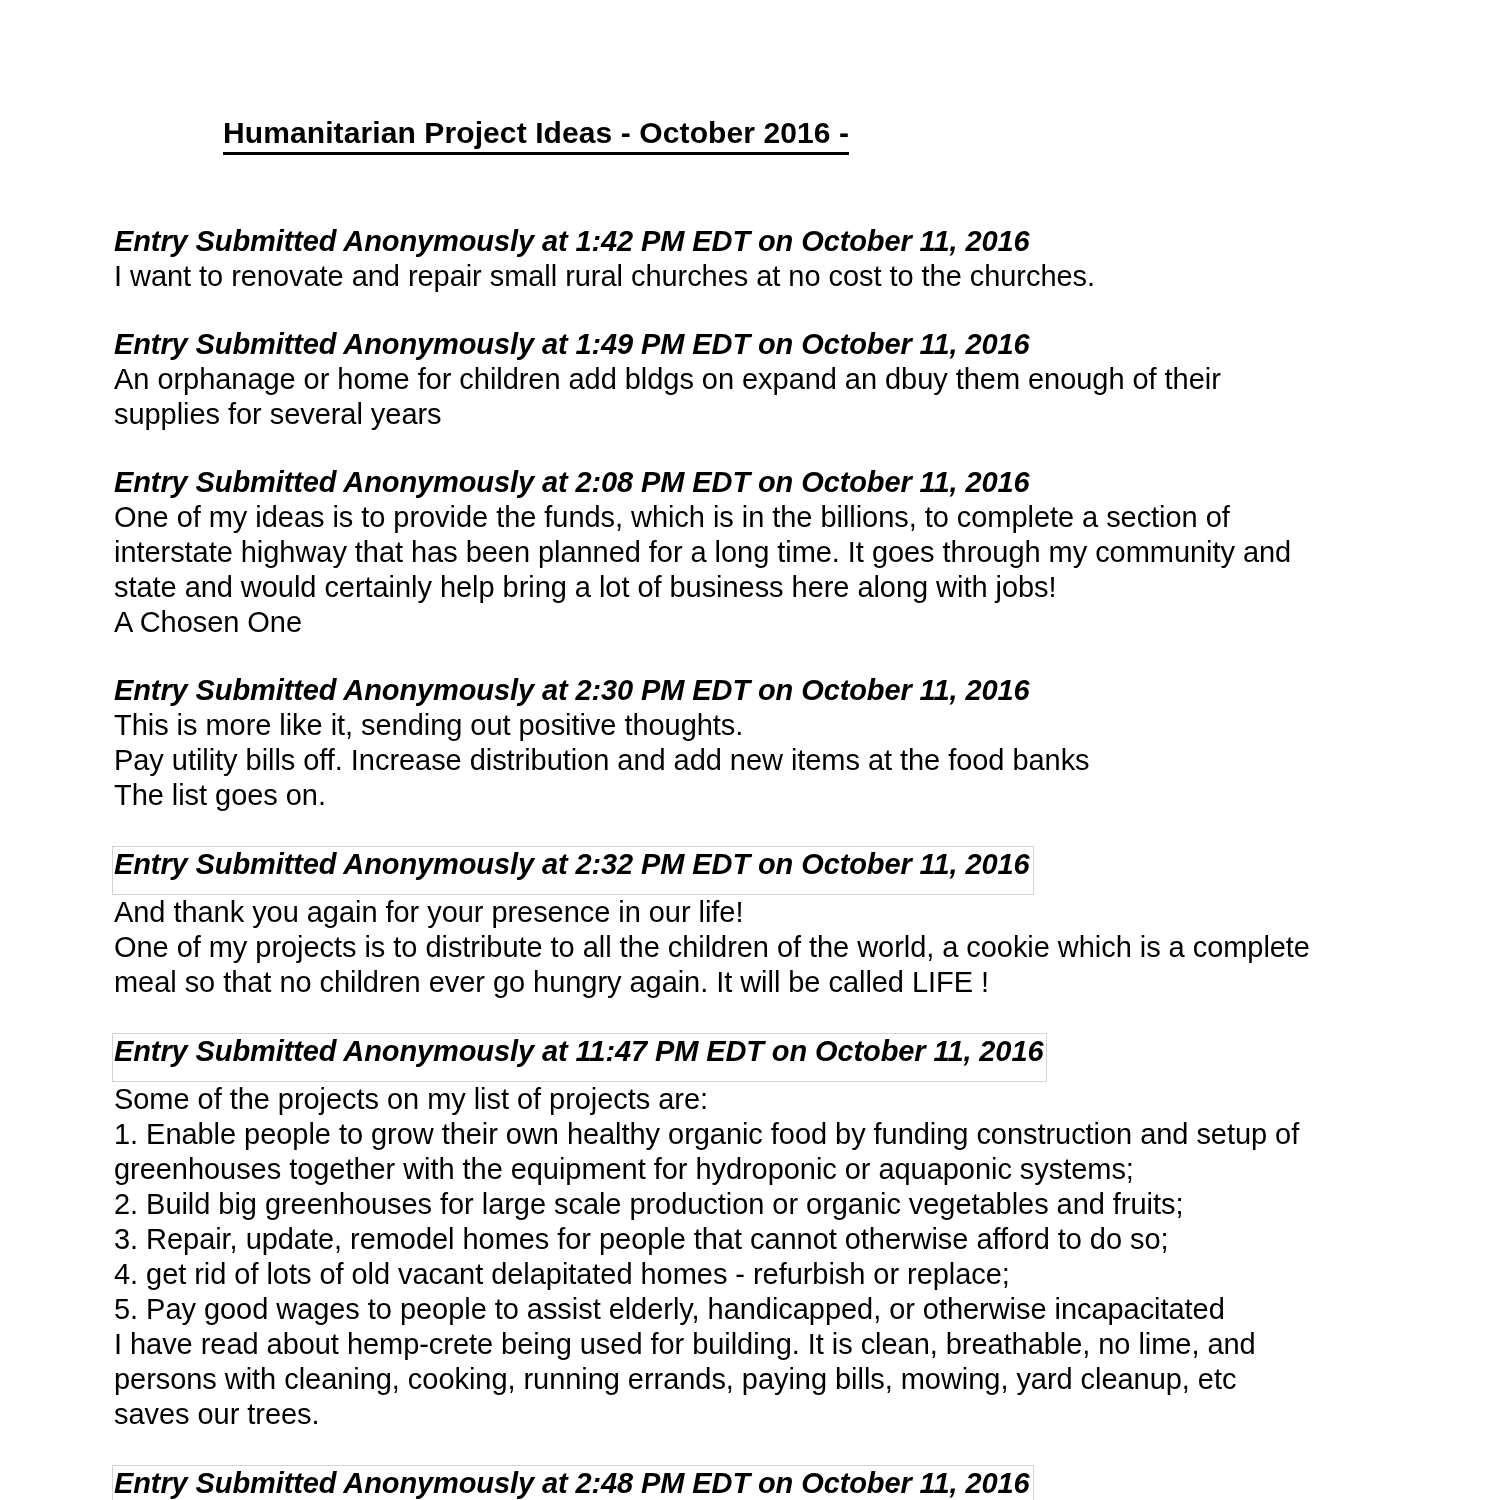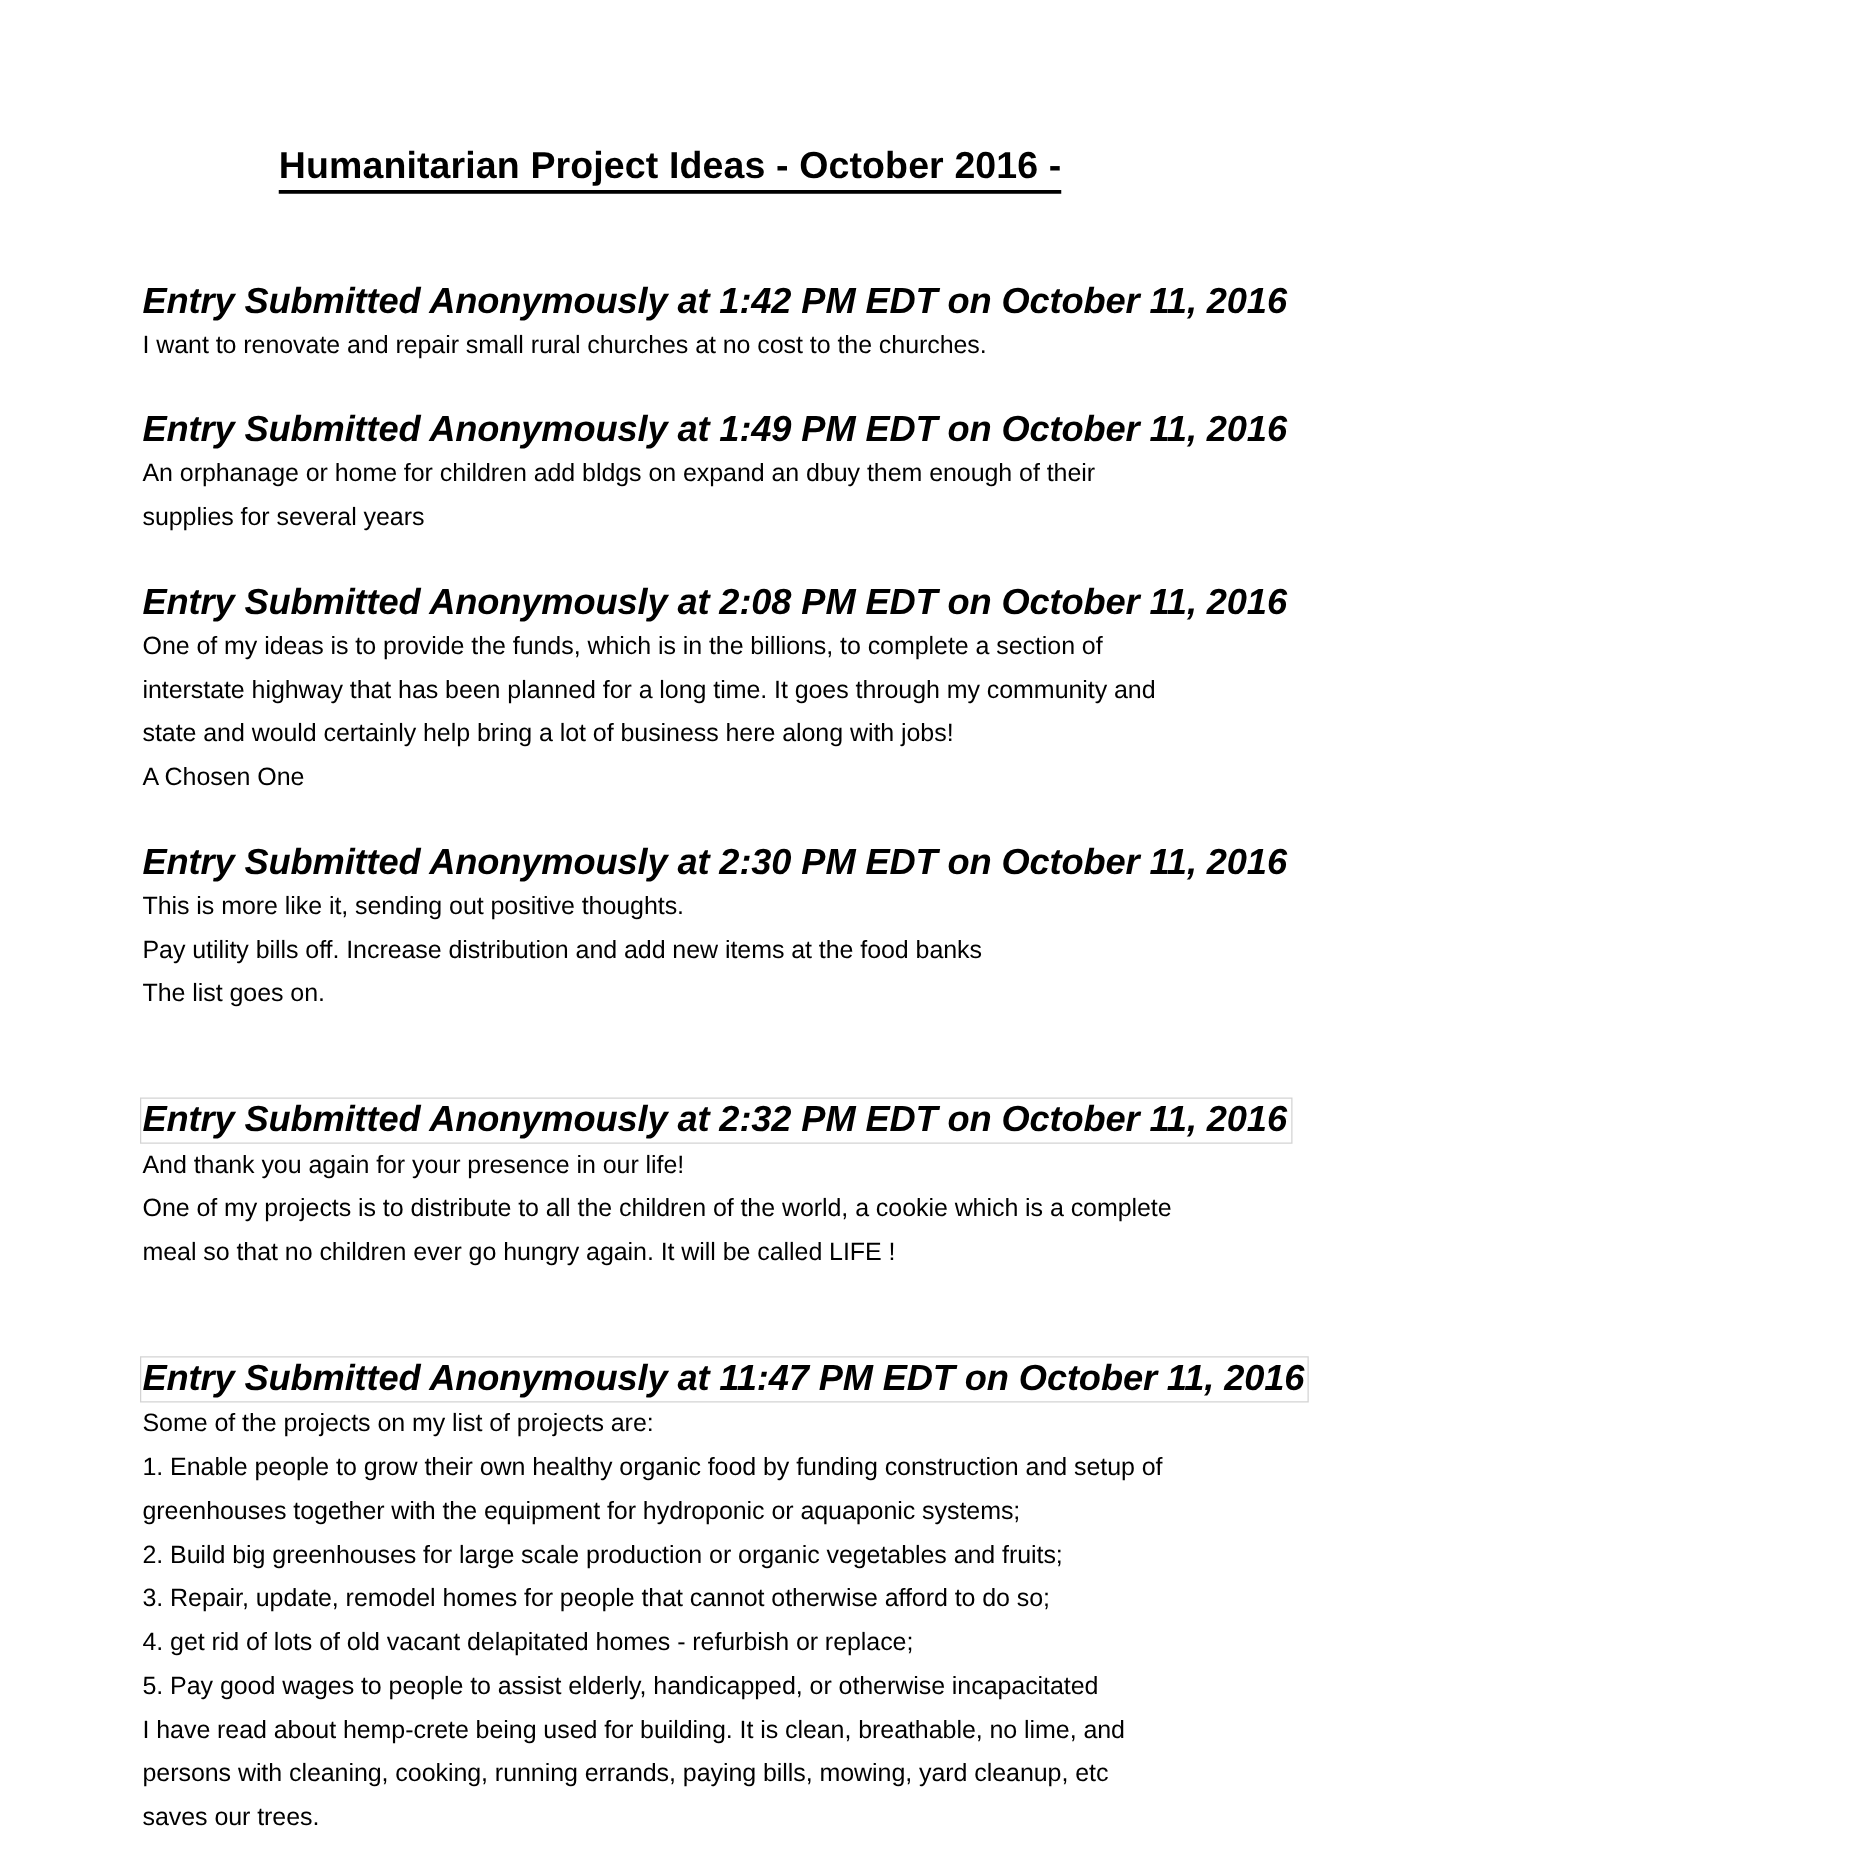--- a/index.html
+++ b/index.html
@@ -48,26 +48,25 @@
     font-style: italic;
     line-height: 35px;
     letter-spacing: -0.1px;
     white-space: nowrap;
     display: inline-block;
     padding: 0 2px 0 0;
     box-sizing: border-box;
   }
   .entry.boxed .entry-header {
     border: 1px solid #d3d3d3;
-    padding: 0 3px 0 1px;
+    padding: 0 3px 12px 1px;
     margin-left: -2px;
-    margin-top: 32px;
   }
   .entry-body {
-    font-size: 20px;
+    font-size: 29px;
     font-weight: normal;
     font-style: normal;
     line-height: 35px;
     letter-spacing: -0.05px;
   }
   .entry-line {
     display: block;
   }
 </style>
 </head>

